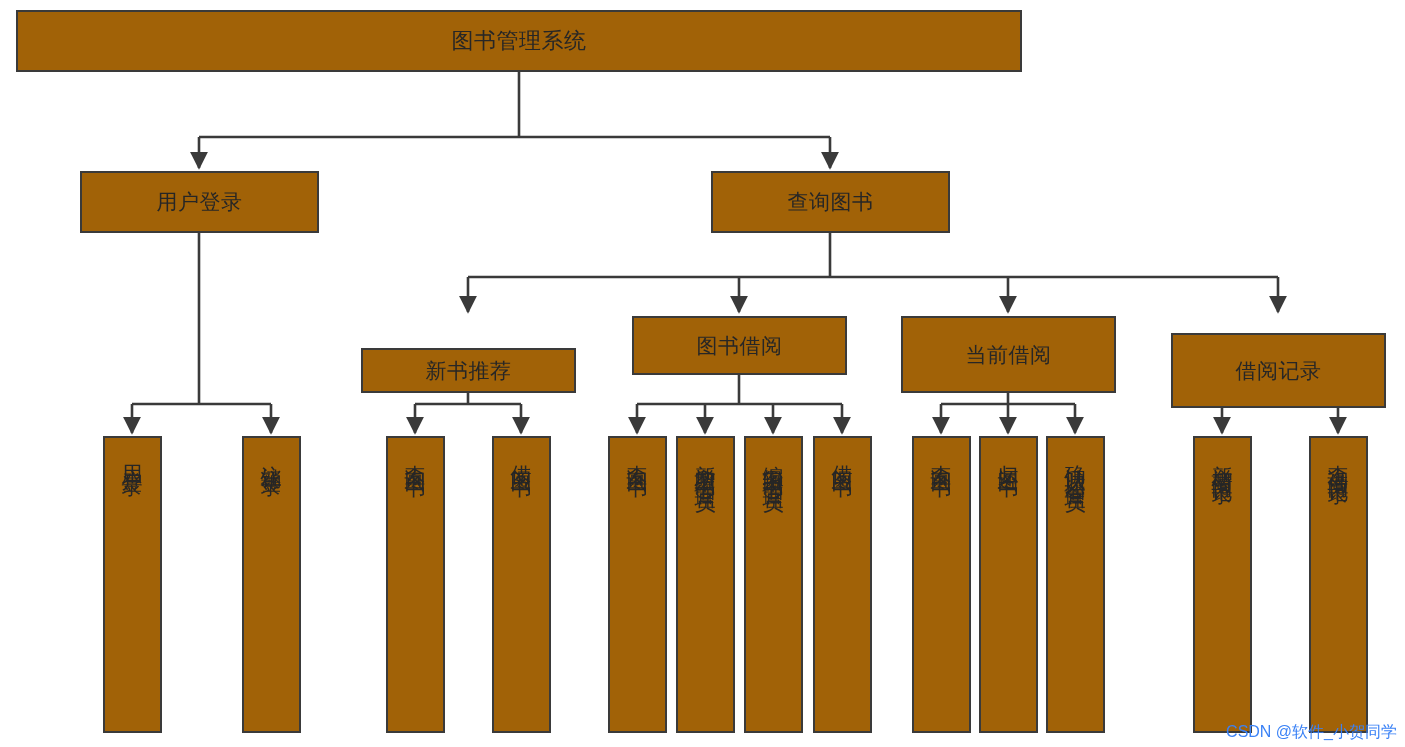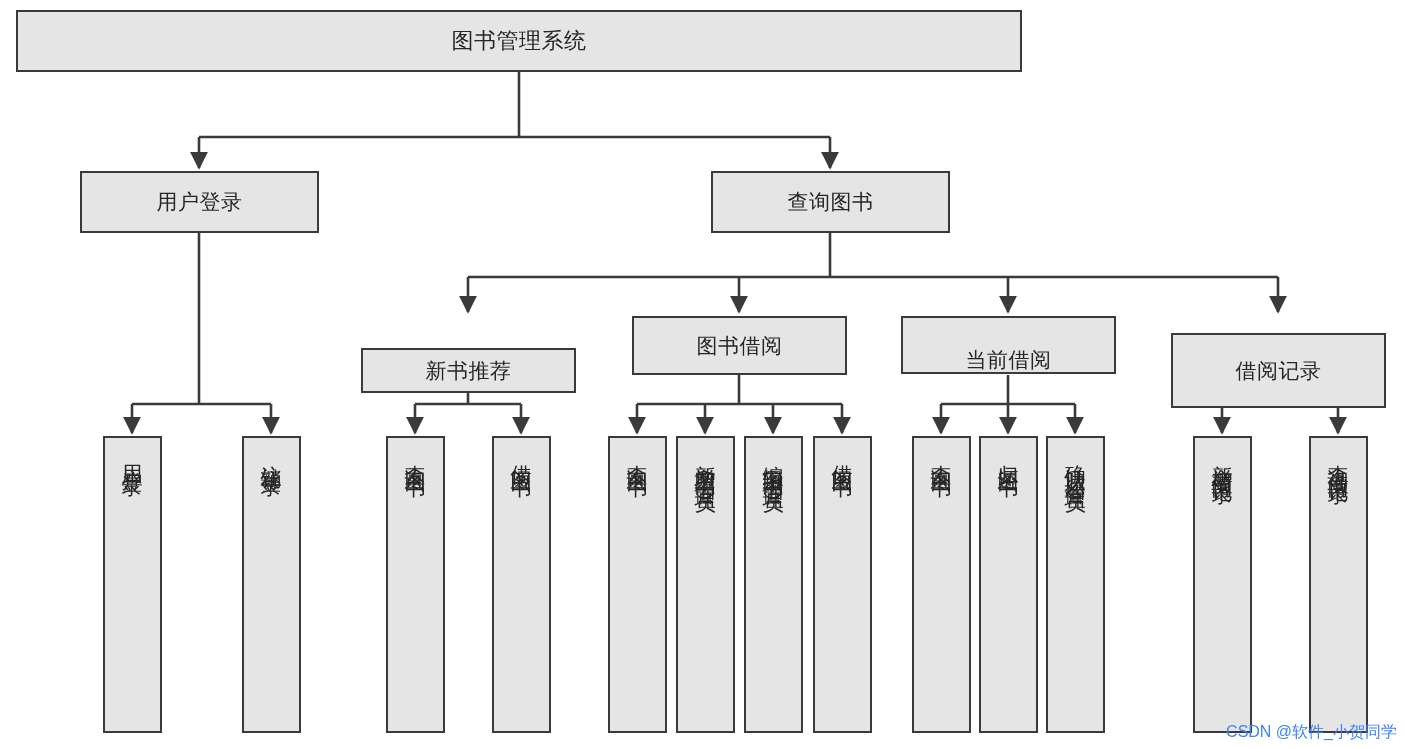--- a/index.html
+++ b/index.html
@@ -22,21 +22,21 @@
     position: absolute;
     left: 0;
     top: 0;
     width: 1405px;
     height: 747px;
     pointer-events: none;
   }
   .node {
     position: absolute;
     box-sizing: border-box;
-    background: #e5e5e5;
+    background: #a16207;
     border: 2px solid #3a3a3a;
     display: flex;
     align-items: center;
     justify-content: center;
     color: #262626;
     z-index: 2;
   }
   .node .label {
     display: block;
     text-align: center;
@@ -144,21 +144,21 @@
   </div>
 
   <div class="node horiz" style="left:361px; top:316px; width:215px; height:45px;margin-top:32px;">
     <span class="label">新书推荐</span>
   </div>
 
   <div class="node horiz" style="left:632px; top:316px; width:215px; height:59px;">
     <span class="label">图书借阅</span>
   </div>
 
-  <div class="node horiz" style="left:901px; top:316px; width:215px; height:58px;align-items:flex-end;">
+  <div class="node horiz" style="left:901px; top:316px; width:215px; height:77px;">
     <span class="label">当前借阅</span>
   </div>
 
   <div class="node horiz" style="left:1171px; top:313px; width:215px; height:75px;margin-top:20px;">
     <span class="label">借阅记录</span>
   </div>
 
   <div class="node vert" style="left:103px; top:436px; width:59px; height:297px;">
     <span class="label">用户登录</span>
   </div>

